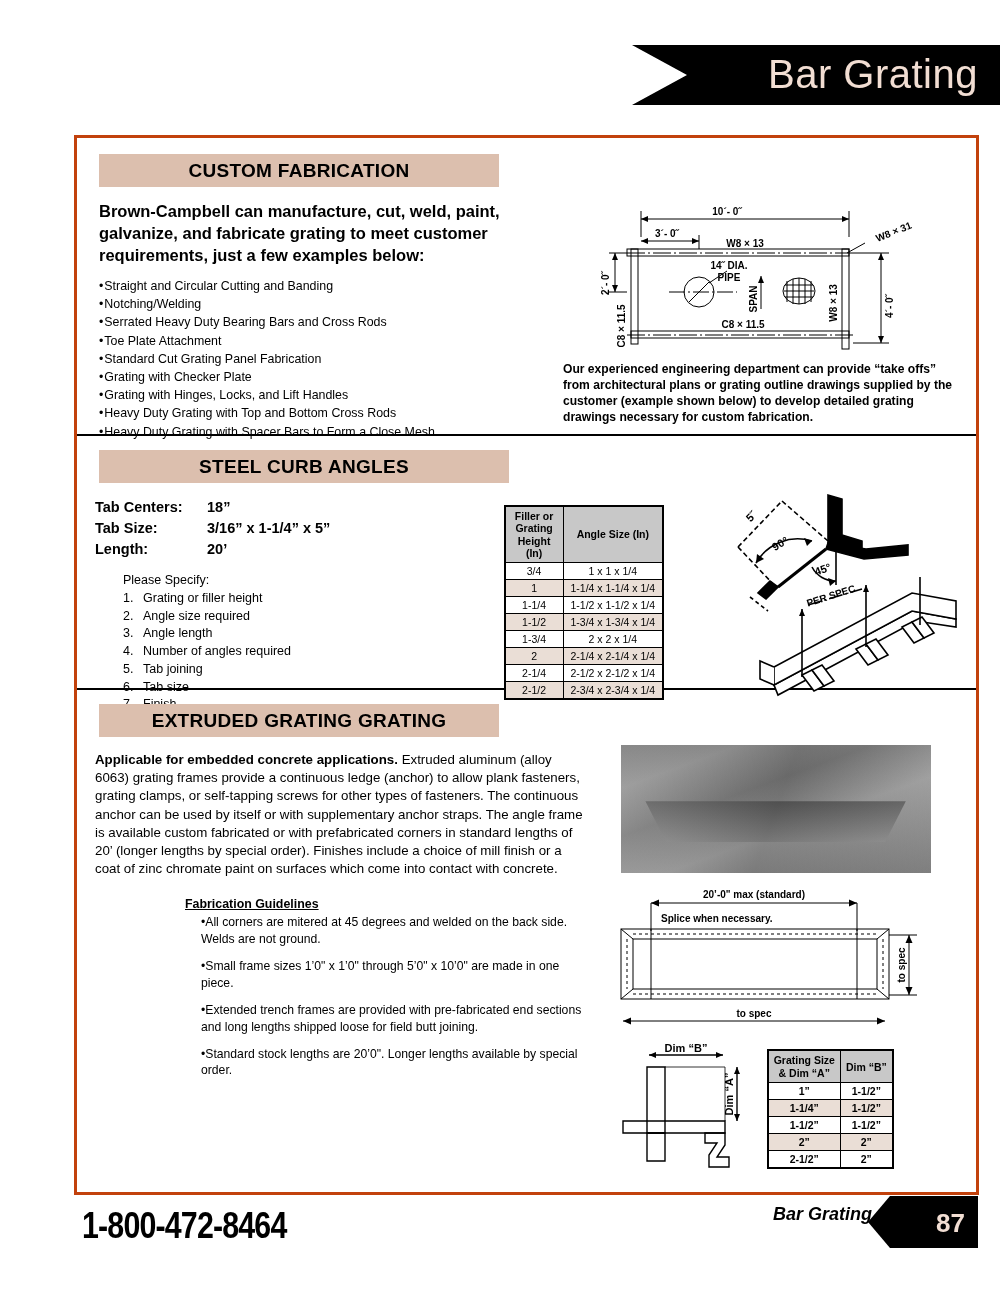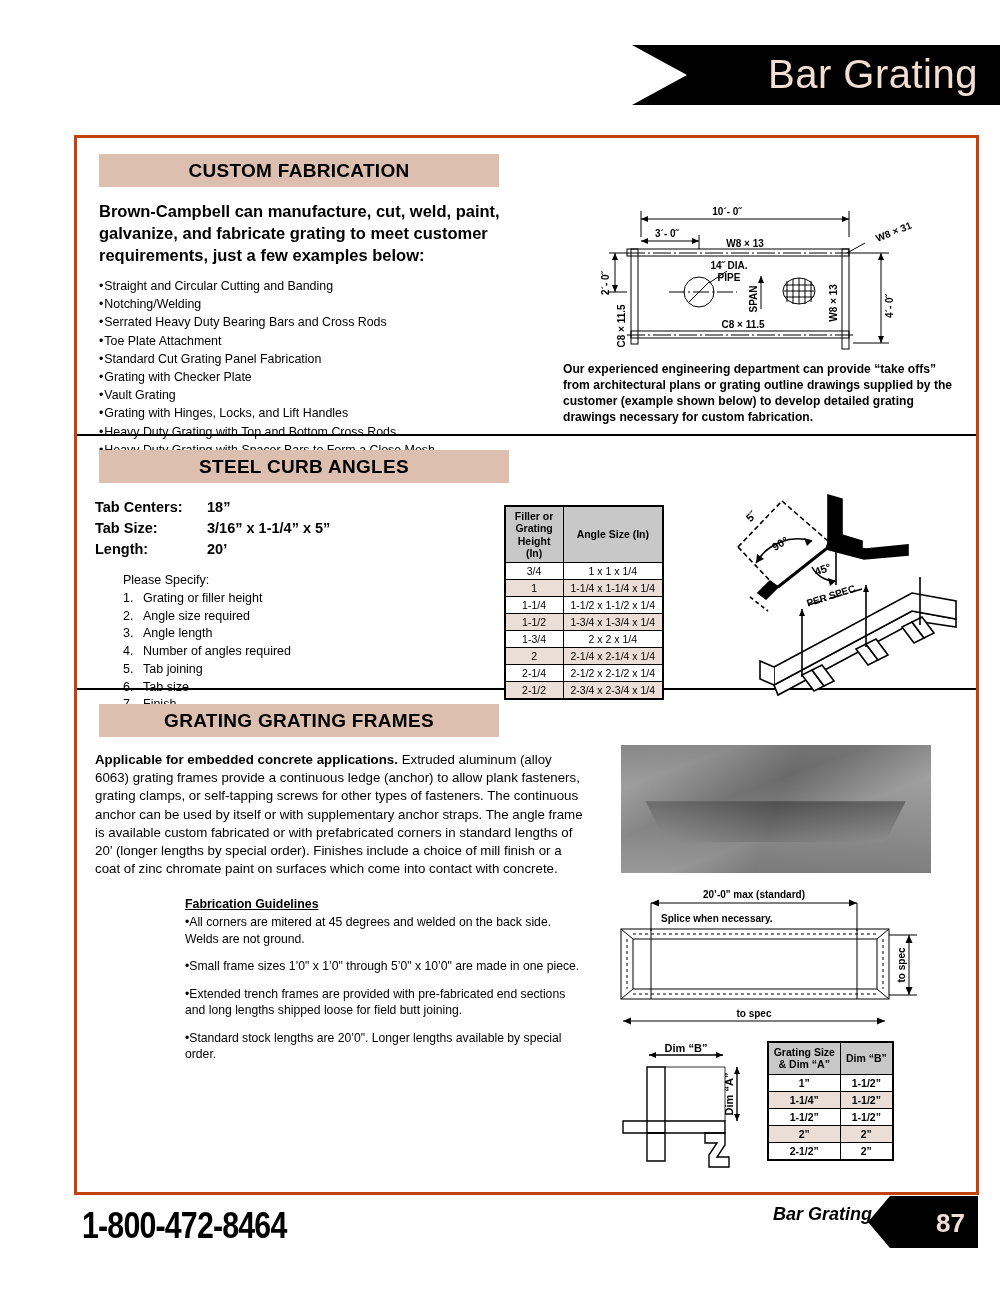--- a/index.html
+++ b/index.html
@@ -96,21 +96,21 @@
 
   
   .sec3 { height: 500px; padding: 14px 12px 0 12px; }
   .sec3-head { width: 400px; margin-left: 10px; }
   .sec3-body { display: flex; gap: 26px; }
   .sec3-left { width: 500px; padding: 14px 0 0 6px; }
   .para { font-size: 13.3px; line-height: 1.37; }
   .para b { font-weight: bold; }
   .guidelines { margin-top: 18px; padding-left: 90px; font-size: 12.2px; line-height: 1.35; }
   .guidelines h4 { font-size: 12.4px; text-decoration: underline; margin-bottom: 1px; }
-  .guidelines p { margin-bottom: 11px; }
+  .guidelines p { margin-bottom: 11px; margin-left: 16px; }
 
   .sec3-right { width: 360px; position: relative; }
 
   .photo-box {
     width: 310px; height: 128px; margin: 8px 0 0 12px;
     background:
       linear-gradient(160deg, #6e6e6e 0%, #8e8e8e 18%, #787878 38%, #9a9a9a 60%, #6d6d6d 100%);
     position: relative; overflow: hidden;
   }
   .photo-box::before {
@@ -167,21 +167,20 @@
     <div class="sec1-body">
       <div class="sec1-left">
         <div class="lead">Brown-Campbell can manufacture, cut, weld, paint, galvanize, and fabricate grating to meet customer requirements, just a few examples below:</div>
         <ul class="bullet-list">
           <li>Straight and Circular Cutting and Banding</li>
           <li>Notching/Welding</li>
           <li>Serrated Heavy Duty Bearing Bars and Cross Rods</li>
           <li>Toe Plate Attachment</li>
           <li>Standard Cut Grating Panel Fabrication</li>
           <li>Grating with Checker Plate</li>
-          <li>Vault Grating</li>
           <li>Grating with Hinges, Locks, and Lift Handles</li>
           <li>Heavy Duty Grating with Top and Bottom Cross Rods</li>
           <li>Heavy Duty Grating with Spacer Bars to Form a Close Mesh</li>
         </ul>
       </div>
 
       <div class="sec1-right">
 
         <svg width="395" height="165" viewBox="0 0 395 165">
           <g class="nofill" stroke-width="1">
@@ -419,21 +418,21 @@
             <text transform="translate(116,110) rotate(-18)" text-anchor="middle" font-size="10">PER SPEC</text>
           </g>
         </svg>
       </div>
     </div>
   </div>
 
   <div class="divider"></div>
 
   <div class="section sec3">
-    <div class="sec-head sec3-head">GRATING GRATING FRAMES</div>
+    <div class="sec-head sec3-head">EXTRUDED GRATING GRATING</div>
 
     <div class="sec3-body">
       <div class="sec3-left">
         <div class="para">
           <b>Applicable for embedded concrete applications.</b><span>  Extruded aluminum (alloy 6063) grating frames provide a continuous ledge (anchor) to allow plank fasteners, grating clamps, or self-tapping screws for other types of fasteners.  The continuous anchor can be used by itself or with supplementary anchor straps.  The angle frame is available custom fabricated or with prefabricated corners in standard lengths of 20’ (longer lengths by special order).  Finishes include a choice of mill finish or a coat of zinc chromate paint on surfaces which come into contact with concrete.</span>
         </div>
 
         <div class="guidelines">
           <h4>Fabrication Guidelines</h4>
           <p>•All corners are mitered at 45 degrees and welded on the back side.  Welds are not ground.</p>
@@ -481,21 +480,21 @@
             <line x1="272" y1="110" x2="300" y2="110"></line>
           </g>
           <g font-size="10" font-family="Liberation Sans, sans-serif" font-weight="bold" fill="#000">
             <text x="137" y="13" text-anchor="middle">20’-0" max (standard)</text>
             <text x="44" y="37">Splice when necessary.</text>
             <text x="137" y="132" text-anchor="middle">to spec</text>
             <text transform="translate(288,80) rotate(-90)" text-anchor="middle">to spec</text>
           </g>
         </svg>
 
-        <div style="display:flex; margin:6px 0 0 4px;">
+        <div style="display:flex; margin:6px 0 0 4px;align-items:flex-end;">
           <svg width="150" height="128" viewBox="0 0 150 128">
             <g class="nofill" stroke-width="1.4">
 
               <path d="M34 26 L52 26 L52 92 L34 92 z"></path>
 
               <path d="M10 80 L112 80 L112 92 L10 92 z"></path>
 
               <path d="M34 92 L52 92 L52 120 L34 120 z"></path>
 
               <path d="M92 92 L112 92 L112 104 L104 116 L116 116 L116 126 L96 126 L96 114 L104 102 L92 102 z"></path>

